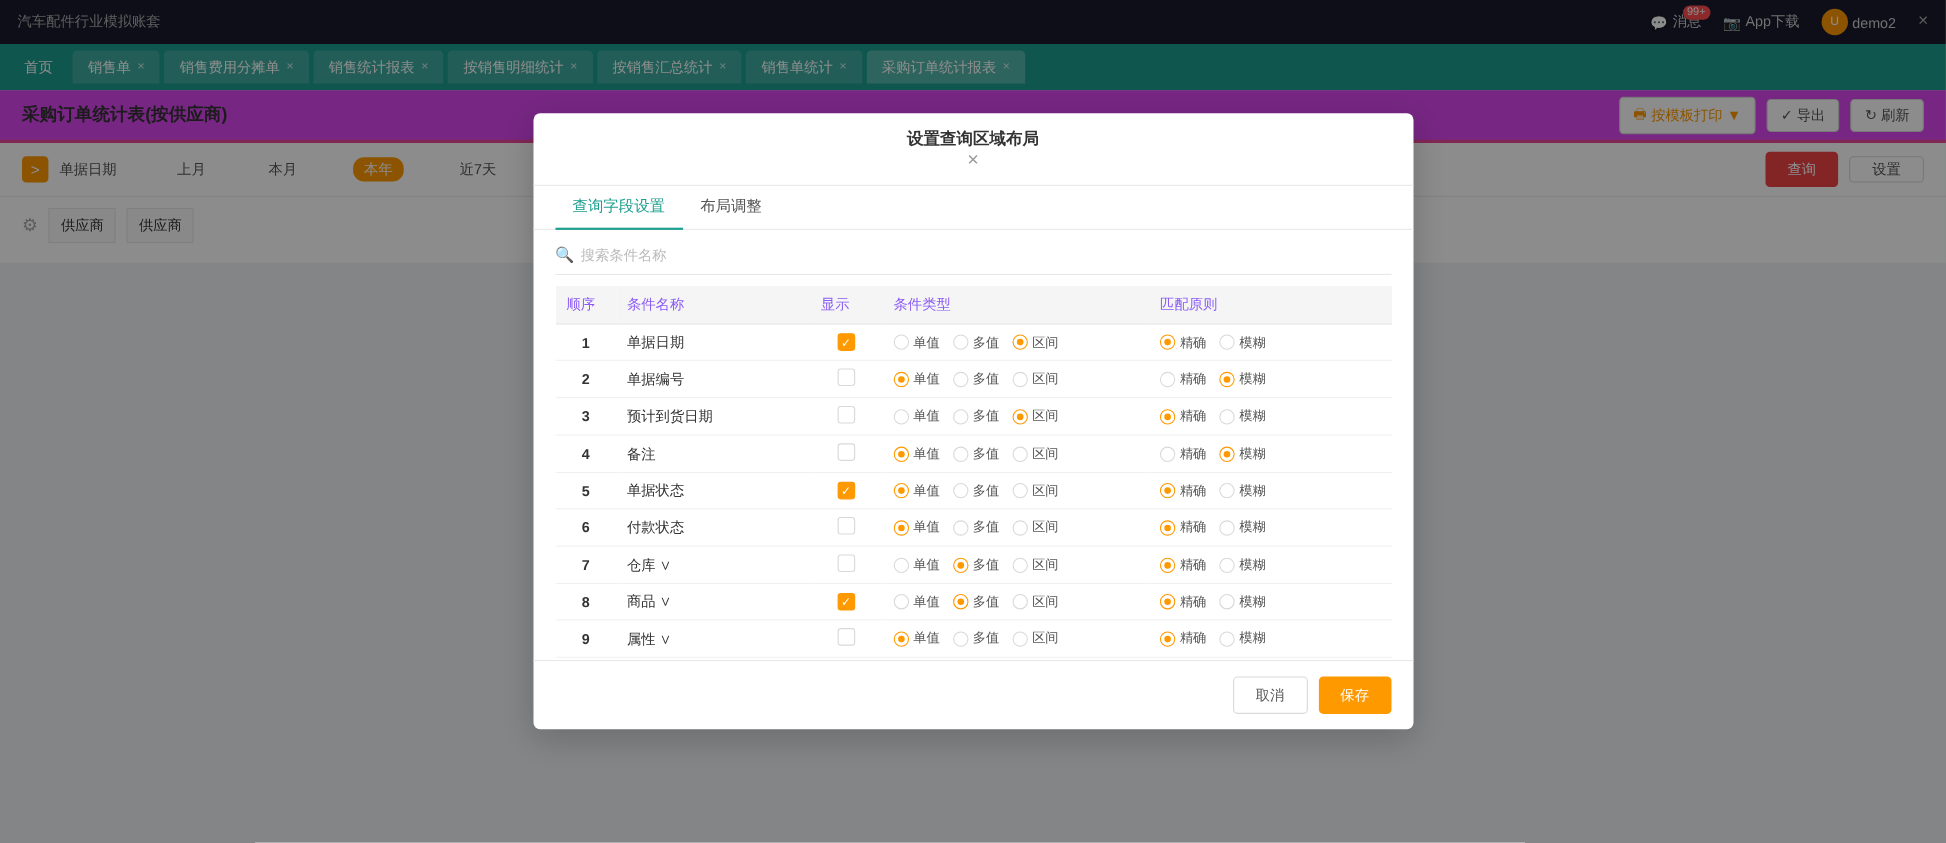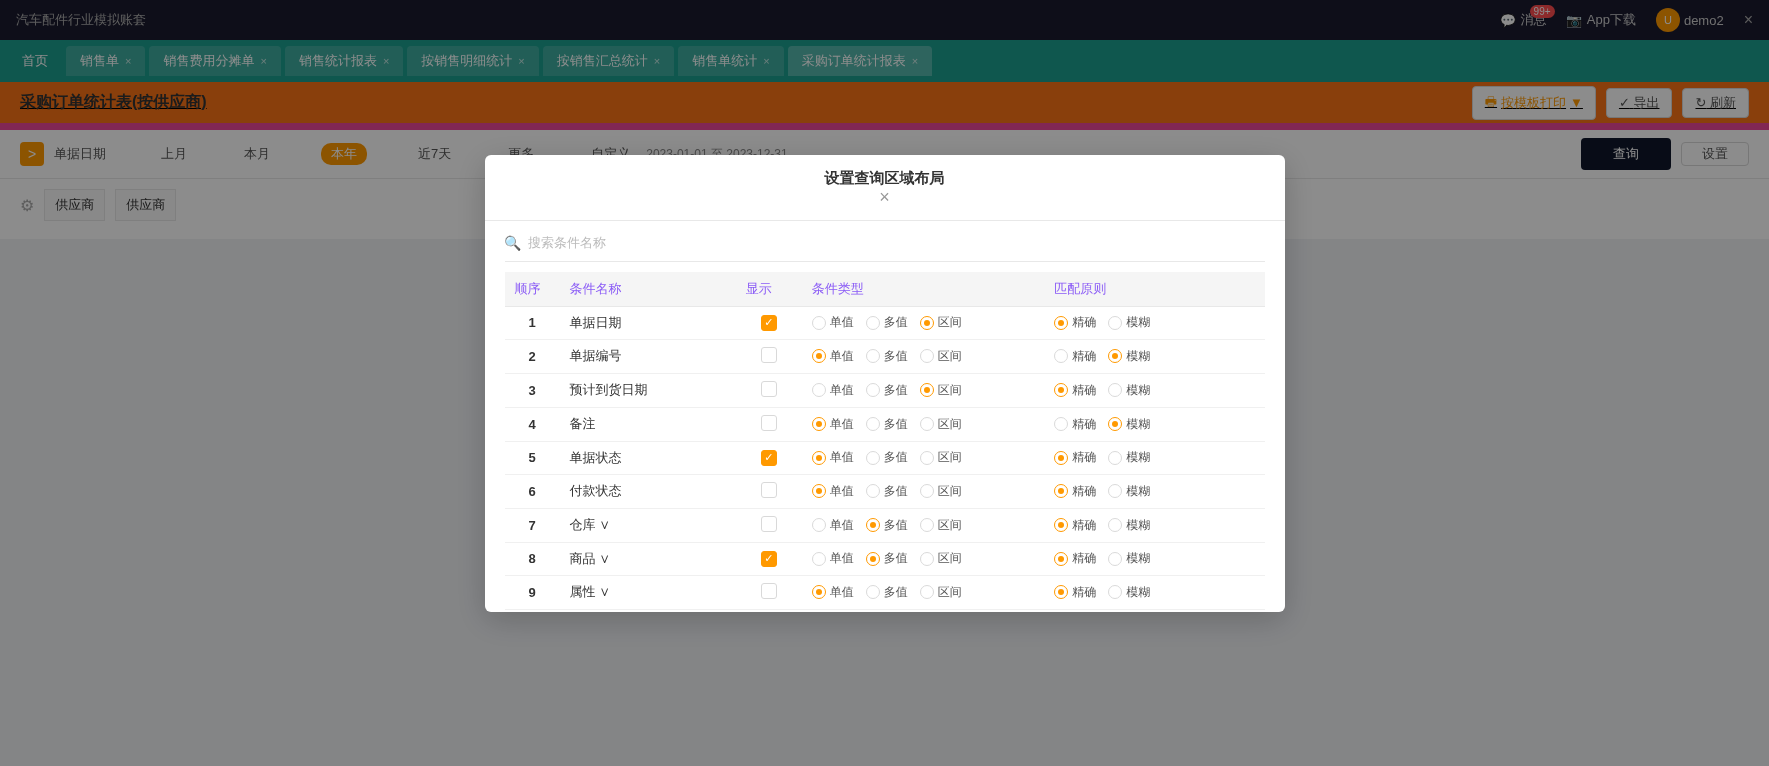--- a/index.html
+++ b/index.html
@@ -50,28 +50,27 @@
       display: flex;
       align-items: center;
       gap: 6px;
     }
     .tab-item.home { background: transparent; }
     .tab-item .tab-close { font-size: 11px; opacity: 0.7; }
     .tab-item.active { background: rgba(255,255,255,0.25); }
 
     
     .page-header {
-      background: #f97316;
+      background: #d946ef;
       padding: 8px 20px;
       display: flex;
       align-items: center;
       justify-content: space-between;
-      border-bottom: 7px solid #ec4899;
+      border-bottom: 3px solid #ec4899;
       height: 48px;
-      text-decoration: underline;
     }
     .page-title { font-size: 16px; font-weight: 600; color: #333; }
     .page-actions { display: flex; align-items: center; gap: 10px; }
     .btn-print {
       border: 1px solid #d9d9d9;
       background: white;
       padding: 5px 12px;
       border-radius: 4px;
       font-size: 13px;
       color: #f90;
@@ -293,23 +292,23 @@
     .btn-save {
       padding: 7px 20px;
       border: none;
       background: #f90;
       border-radius: 4px;
       font-size: 13px;
       color: white;
       cursor: pointer;
     }
     .btn-query {
-      padding: 7px 32px;
+      padding: 7px 20px;
       border: none;
-      background: #0f172a;
+      background: #ef4444;
       border-radius: 4px;
       font-size: 13px;
       color: white;
       cursor: pointer;
     }
     .btn-settings {
       padding: 2px 20px;
       border: 1px solid #d9d9d9;
       background: white;
       border-radius: 4px;
@@ -420,20 +419,28 @@
 </div>
 
 <div class="overlay">
   <div class="modal">
 
     <div class="modal-header">
       <span class="modal-title">设置查询区域布局</span>
       <span class="modal-close">×</span>
     </div>
 
+    <div class="modal-tabs">
+      <div class="modal-tab active">
+        <span>查询字段设置</span>
+      </div>
+      <div class="modal-tab">
+        <span>布局调整</span>
+      </div>
+    </div>
 
     <div class="modal-body">
 
       <div class="search-bar">
         <span class="search-icon">🔍</span>
         <input class="search-input" type="text" placeholder="搜索条件名称" style="">
       </div>
 
       <div class="table-scroll">
         <table class="config-table">
@@ -749,14 +756,18 @@
                 <td class="td-name">有无商品图片</td>
                 <td class="td-show"></td>
                 <td class="td-type"></td>
                 <td class="td-match"></td>
               </tr>
             </tbody>
         </table>
       </div>
     </div>
 
+    <div class="modal-footer">
+      <button class="btn-cancel">取消</button>
+      <button class="btn-save">保存</button>
+    </div>
   </div>
 </div>
 
 </body></html>

